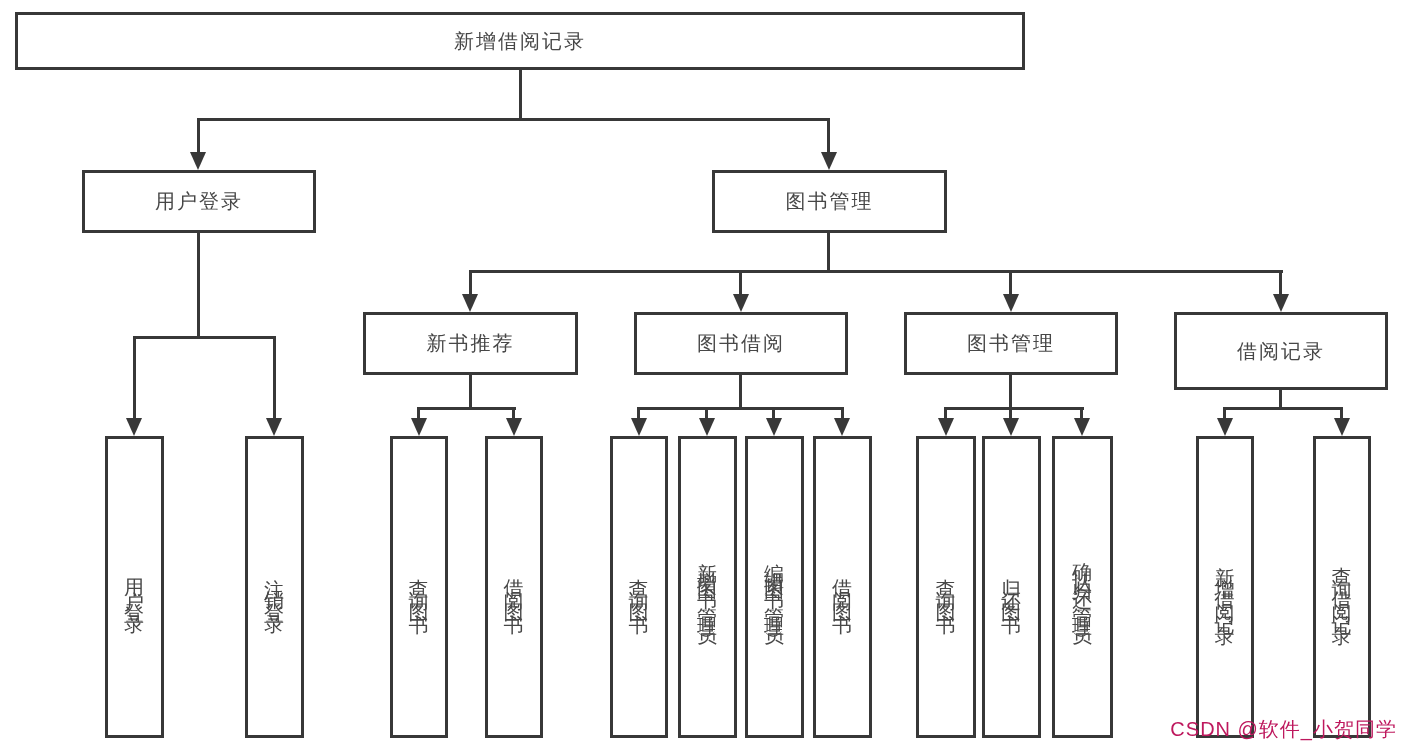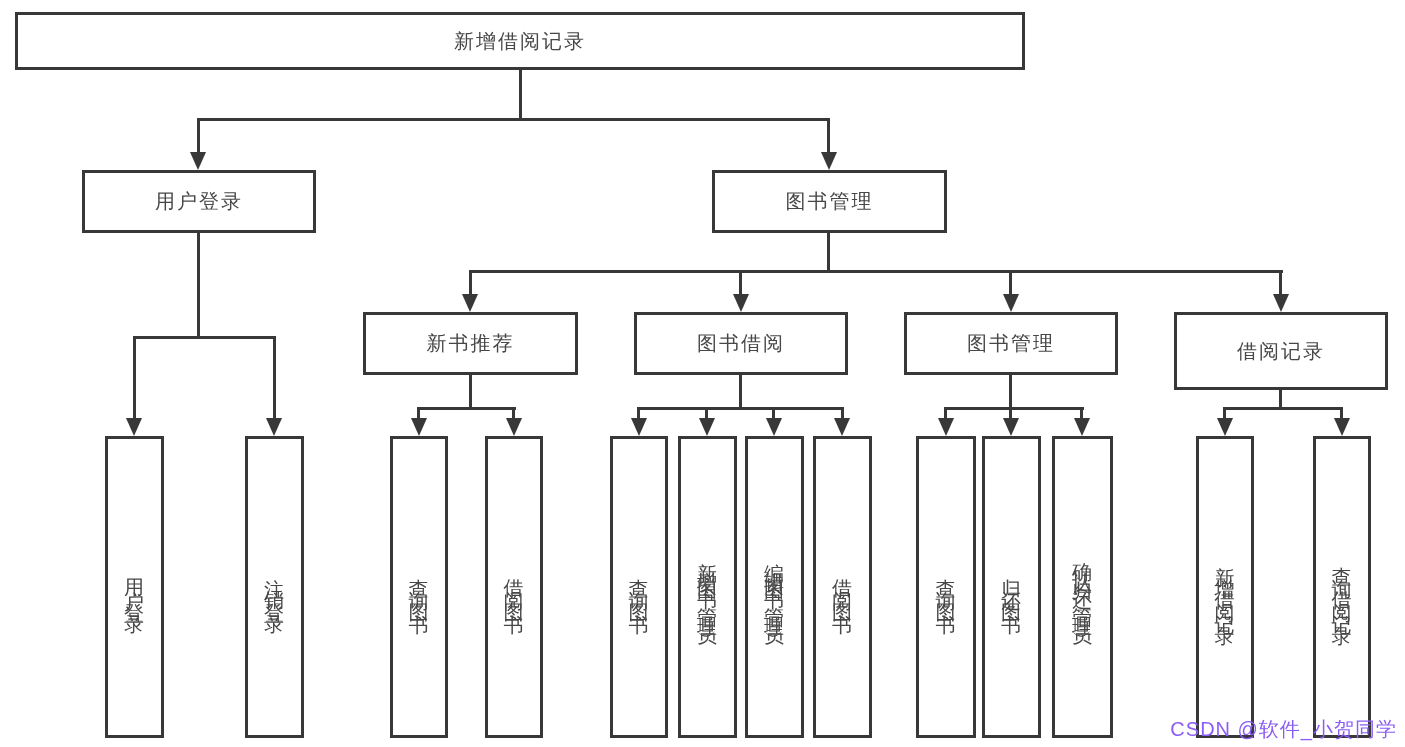--- a/index.html
+++ b/index.html
@@ -22,21 +22,21 @@
   
   .vnode{
     position:absolute;top:436px;height:302px;box-sizing:border-box;
     border:3px solid #383838;background:#ffffff;
     display:flex;align-items:center;justify-content:center;
     font-size:20px;color:#474747;z-index:2;
   }
   .vnode span{writing-mode:vertical-rl;text-orientation:upright;letter-spacing:12px;line-height:1;}
   .vnode.dense span{letter-spacing:9px;}
   .watermark{
-    position:absolute;top:716px;right:8px;font-size:20px;color:#8b5cf6;
+    position:absolute;top:716px;right:8px;font-size:20px;color:#be185d;
     letter-spacing:1px;z-index:5;white-space:nowrap;
   }
 </style>
 </head>
 <body>
 
 <div class="stage">
 
   <div class="ln" style="left:519px;top:69px;width:3px;height:52px"></div>
   <div class="ln" style="left:197px;top:118px;width:633px;height:3px"></div>

